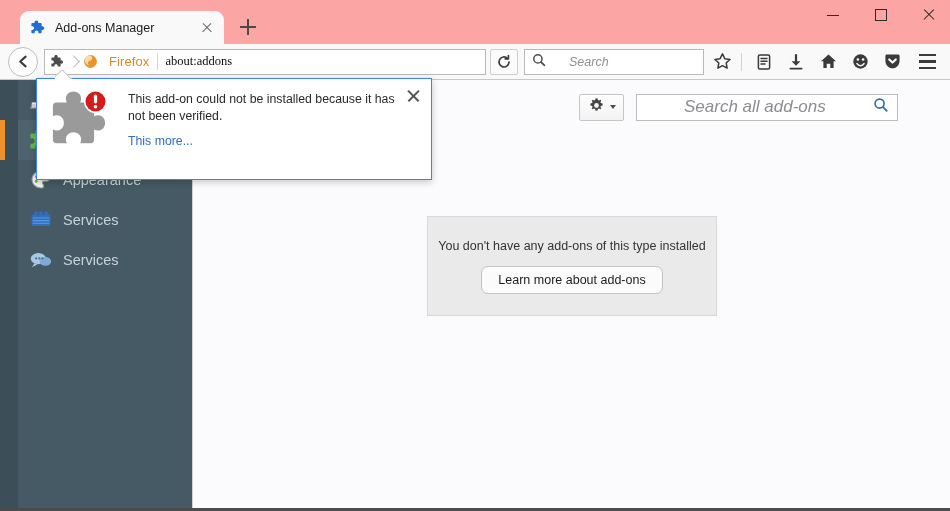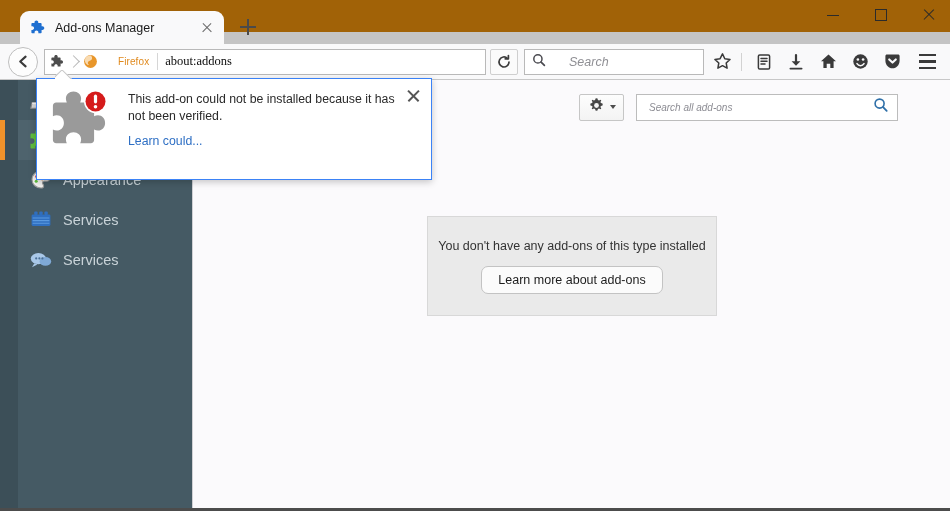--- a/index.html
+++ b/index.html
@@ -11,22 +11,22 @@
   }
   #window {
     position: relative;
     width: 950px; height: 511px;
     background: #c4c4c4;
     border-bottom: 3px solid #4c4c4c;
   }
 
   
   #tabstrip {
-    position: absolute; left: 0; top: 0; width: 950px; height: 32px;
-    background: #a16207;
+    position: absolute; left: 0; top: 0; width: 950px; height: 44px;
+    background: #fca5a5;
   }
   #tab {
     position: absolute; left: 20px; top: 11px;
     width: 204px; height: 33px;
     background: #f9f9fa;
     border-radius: 9px 9px 0 0;
     display: flex; align-items: center;
     padding: 0 8px 0 10px;
   }
   #tab::before {
@@ -95,21 +95,21 @@
     padding: 0 2px 0 4px; cursor: pointer;
   }
   .addon-anchor { width: 18px; height: 18px; position: relative; }
   .chev {
     width: 9px; height: 9px; margin: 0 1px 0 2px;
     border-right: 1.3px solid #b8b8b8; border-top: 1.3px solid #b8b8b8;
     transform: rotate(45deg);
   }
   .fx-logo { width: 15px; height: 15px; margin-left: 4px; }
   .fx-name {
-    font-size: 10px; color: #e08a1e; margin-left: 20px;
+    font-size: 13px; color: #e08a1e; margin-left: 11px;
     white-space: nowrap; letter-spacing: .1px;
   }
   .id-sep { width: 1px; height: 17px; background: #d6d6d6; margin: 0 7px 0 6px; }
   .url-text {
     flex: 1 1 auto; font-size: 12.5px; color: #0b0b0b;
     white-space: nowrap; overflow: hidden; font-family: Liberation Serif, serif;
   }
   #reload {
     position: relative; width: 28px; height: 26px; margin-left: 4px;
     border: 1px solid #cfcfcf; border-radius: 2px; background: #fbfbfb;
@@ -178,21 +178,21 @@
     width: 0; height: 0; margin-left: 5px;
     border-left: 3.5px solid transparent; border-right: 3.5px solid transparent;
     border-top: 4.5px solid #4d4d4d;
   }
   #addon-search {
     position: relative; width: 262px; height: 27px; margin-left: 12px;
     background: #ffffff; border: 1px solid #bcbcbc;
     display: flex; align-items: center; padding: 0 8px 0 12px;
   }
   #addon-search .ph {
-    flex: 1 1 auto; font-size: 10px; color: #8c8c93; font-style: italic;
+    flex: 1 1 auto; font-size: 17px; color: #8c8c93; font-style: italic; margin-left: 35px;
   }
 
   #empty-box {
     position: absolute; left: 234px; top: 136px;
     width: 290px; height: 100px;
     background: #eaeaea; border: 1px solid #d8d8d8;
     display: flex; flex-direction: column; align-items: center;
   }
   #empty-text {
     font-size: 12.5px; color: #333333; margin-top: 22px; white-space: nowrap;
@@ -472,17 +472,17 @@
       <svg width="62" height="58" viewBox="0 0 62 58">
         <path d="M22.5 3.5c4.3 0 7.6 3 7.6 7.1 0 1.5-.4 2.8-.9 3.9h10.6c1.9 0 3.3 1.4 3.3 3.3v10.4c1.2-.6 2.5-.9 3.9-.9 4.1 0 7.1 3.3 7.1 7.6s-3 7.6-7.1 7.6c-1.4 0-2.7-.3-3.9-.9v10.4c0 1.9-1.4 3.3-3.3 3.3H29.2c.5-1.1.9-2.4.9-3.9 0-4.1-3.3-7.1-7.6-7.1s-7.6 3-7.6 7.1c0 1.5.4 2.8.9 3.9H5.2c-1.9 0-3.3-1.4-3.3-3.3V41.6c1.2.6 2.5.9 3.9.9 4.1 0 7.1-3.3 7.1-7.6s-3-7.6-7.1-7.6c-1.4 0-2.7.3-3.9.9V17.8c0-1.9 1.4-3.3 3.3-3.3h10.6c-.5-1.1-.9-2.4-.9-3.9 0-4.1 3.3-7.1 7.6-7.1z" fill="#9a9a9a"></path>
         <circle cx="44.5" cy="13.5" r="11.5" fill="#ffffff"></circle>
         <circle cx="44.5" cy="13.5" r="10" fill="#d51b1b"></circle>
         <rect x="42.9" y="6.6" width="3.2" height="8.8" rx="1.6" fill="#ffffff"></rect>
         <circle cx="44.5" cy="18.8" r="1.8" fill="#ffffff"></circle>
       </svg>
     </div>
 
     <div id="popup-text">This add-on could not be installed because it has not been verified.</div>
-    <div id="popup-link">Learn could...</div>
+    <div id="popup-link">This more...</div>
     <div id="popup-close"></div>
   </div>
 
 </div>
 
 </body></html>

